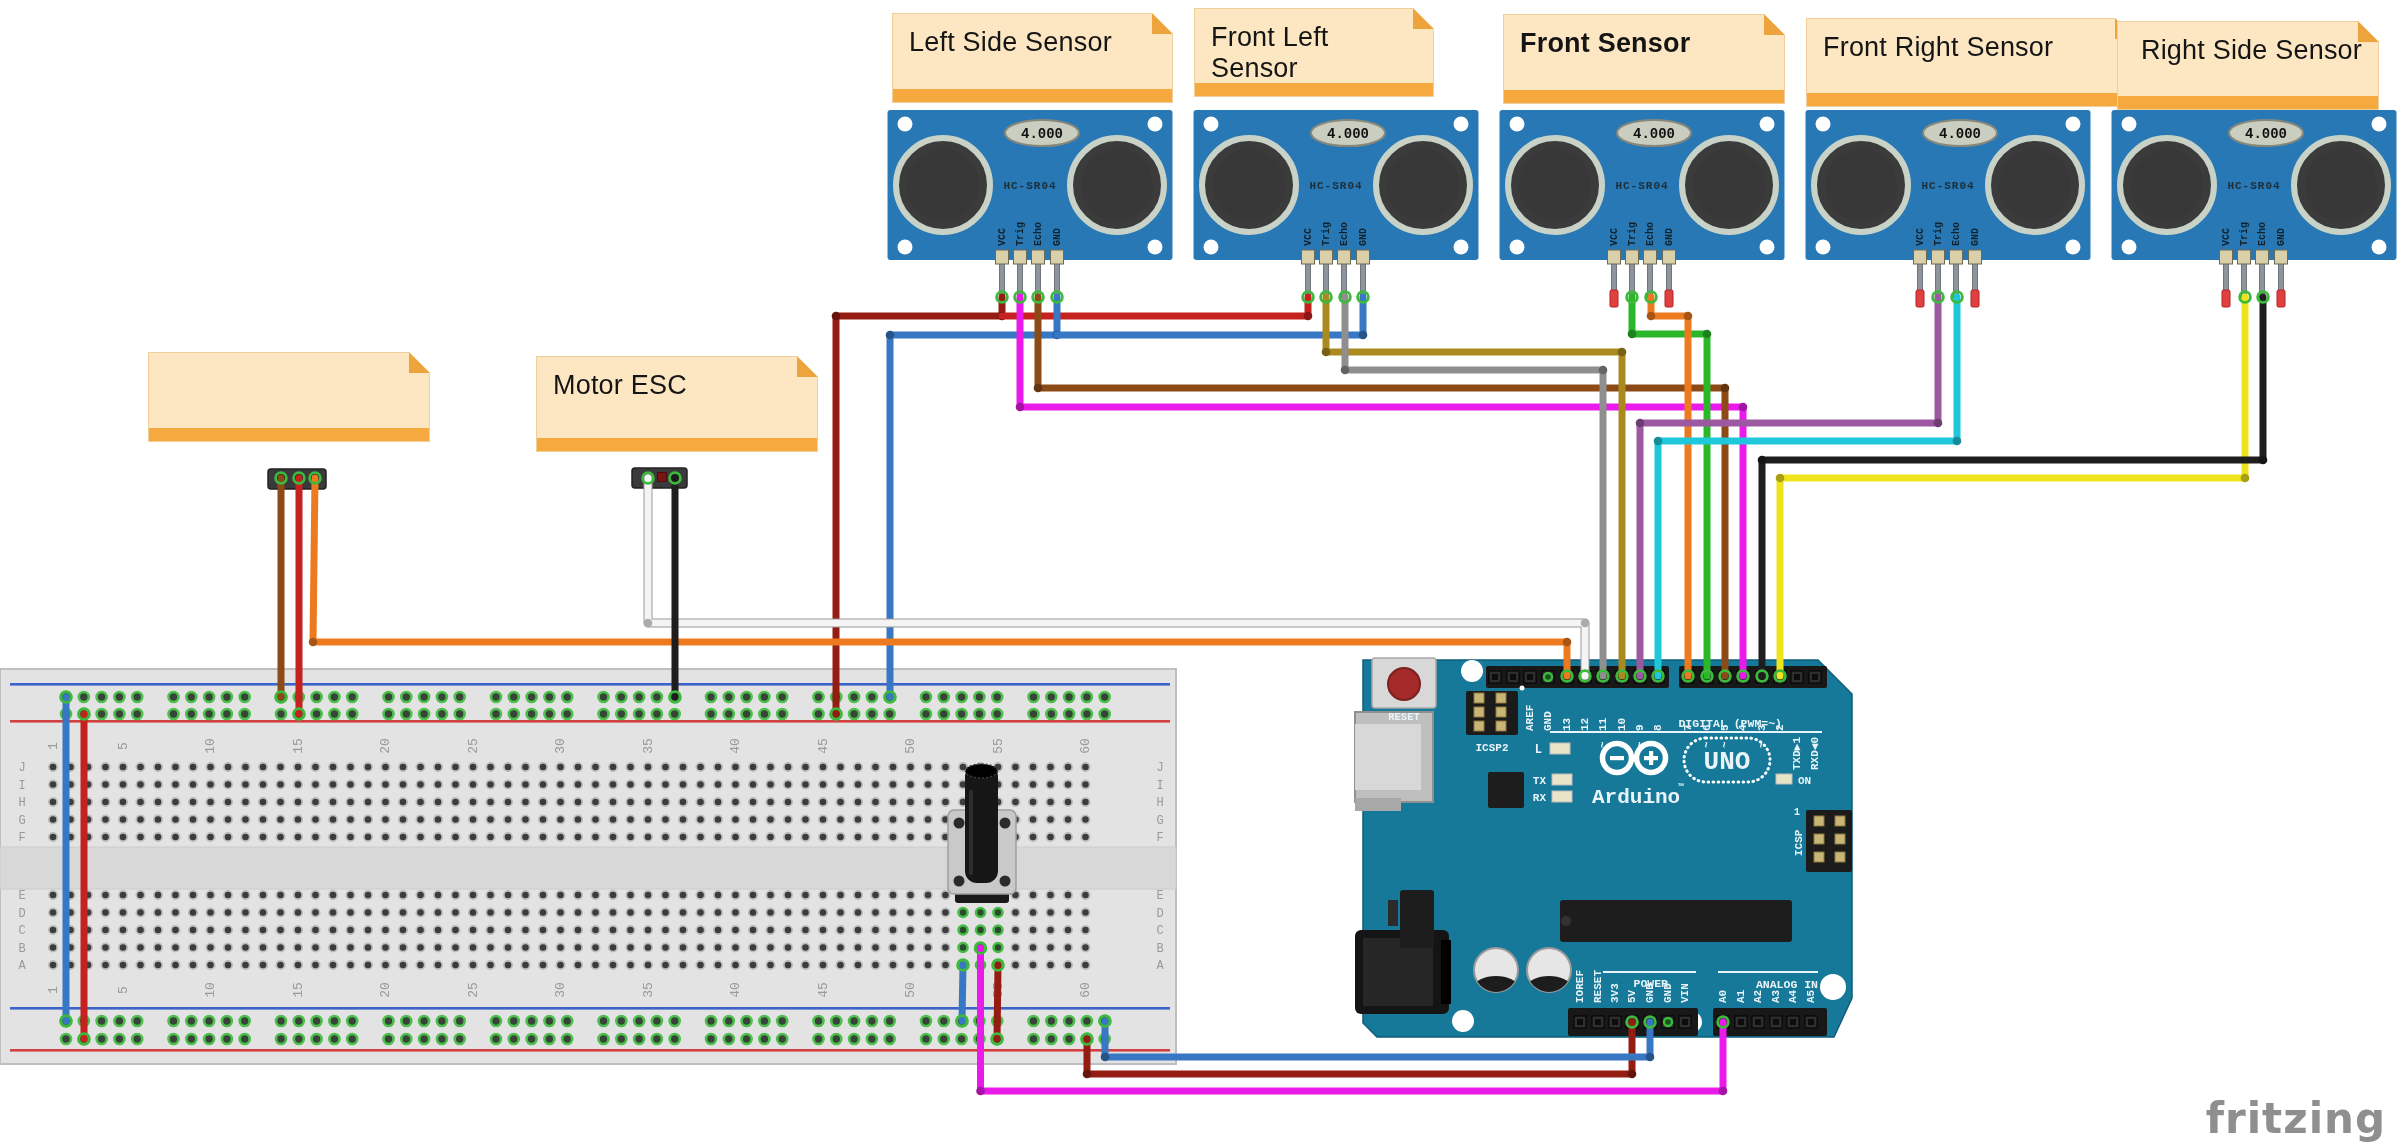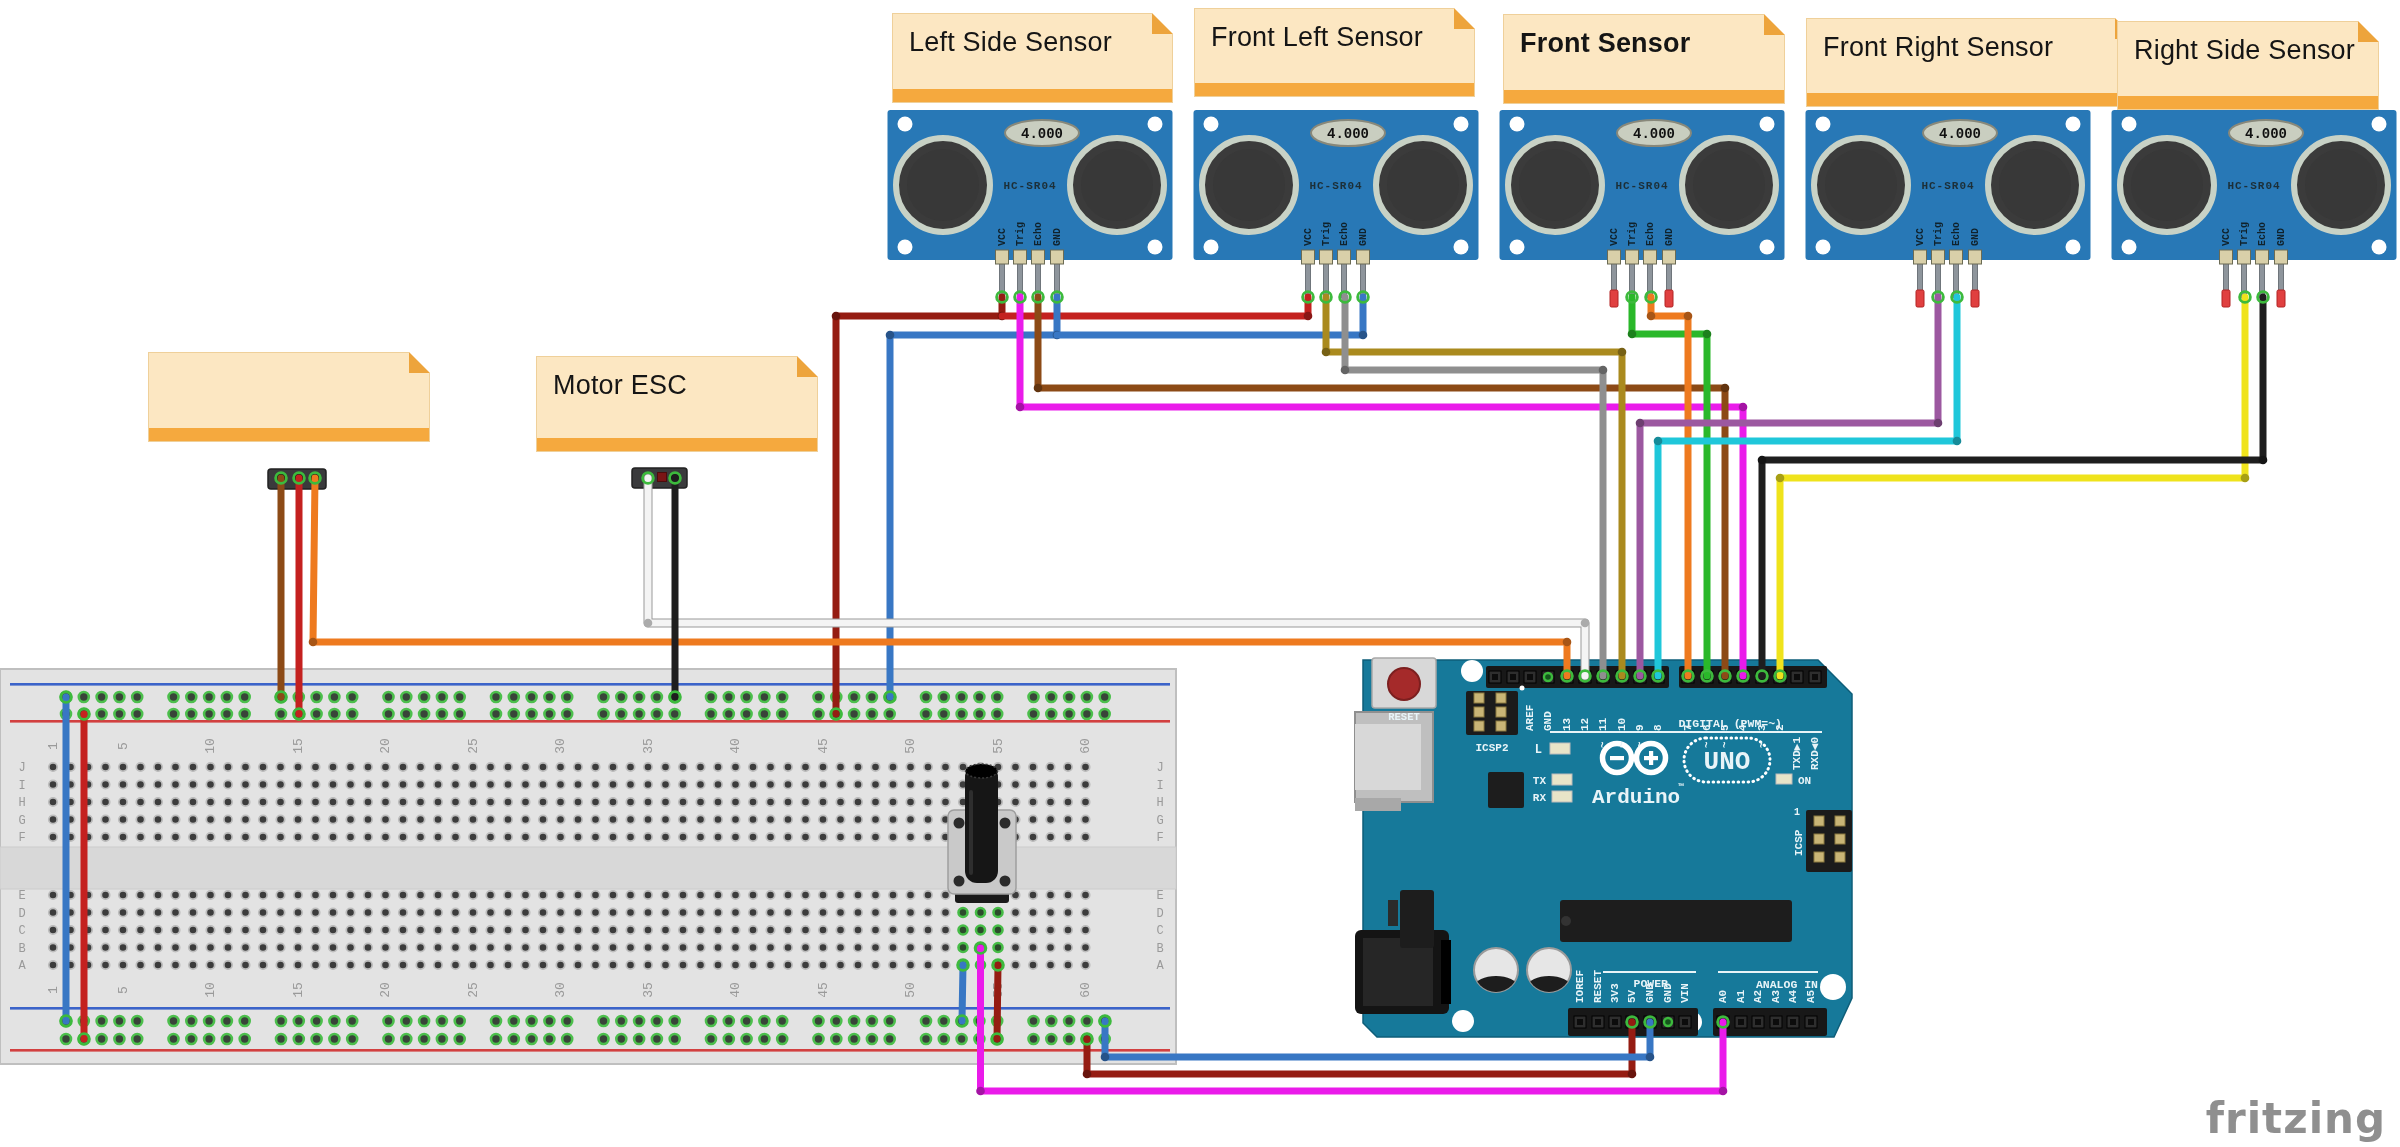--- a/index.html
+++ b/index.html
@@ -1391,35 +1391,35 @@
       <div class="note" style="left: 536px; top: 356px; width: 282px; height: 96px;">
         <div class="txt">Motor ESC</div>
         <div class="bar"></div>
         <div class="fold"></div>
       </div>
       <div class="note" style="left: 892px; top: 2px; width: 281px; height: 90px; margin-top: 11px;">
         <div class="txt">Left Side Sensor</div>
         <div class="bar"></div>
         <div class="fold"></div>
       </div>
-      <div class="note" style="left: 1194px; top: 8px; width: 281px; height: 89px;">
+      <div class="note" style="left: 1194px; top: 8px; width: 240px; height: 89px;">
         <div class="txt">Front Left Sensor</div>
         <div class="bar"></div>
         <div class="fold"></div>
       </div>
       <div class="note" style="left: 1503px; top: 14px; width: 282px; height: 90px; font-weight: bold;">
         <div class="txt">Front Sensor</div>
         <div class="bar"></div>
         <div class="fold"></div>
       </div>
       <div class="note" style="left: 1806px; top: 18px; width: 330px; height: 89px;">
         <div class="txt">Front Right Sensor</div>
         <div class="bar"></div>
         <div class="fold"></div>
       </div>
-      <div class="note" style="left: 2117px; top: 21px; width: 262px; height: 89px;">
+      <div class="note" style="left: 2117px; top: 21px; width: 262px; height: 89px; text-align: right;">
         <div class="txt">Right Side Sensor</div>
         <div class="bar"></div>
         <div class="fold"></div>
       </div>
     </div>
   <div id="watermark">fritzing</div>
 </div>
 
 </body></html>

